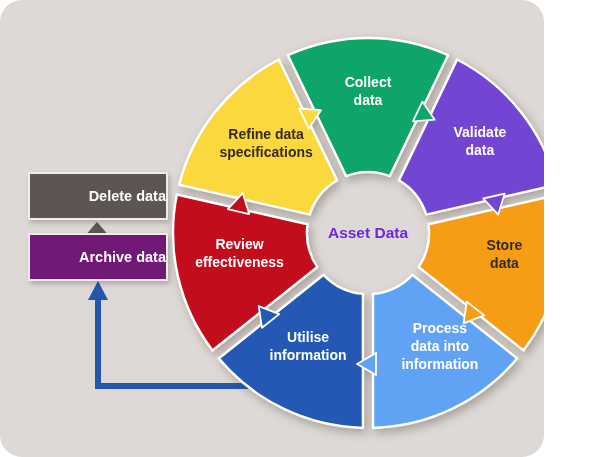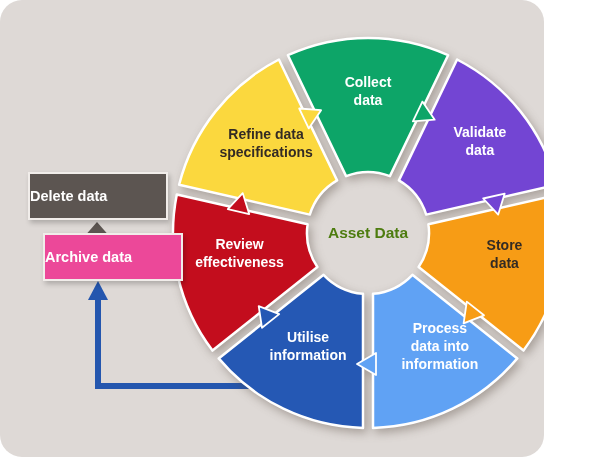--- a/index.html
+++ b/index.html
@@ -25,21 +25,21 @@
   }
   .side-box {
     position: absolute;
     left: 28px;
     width: 140px;
     height: 48px;
     box-sizing: border-box;
     border: 2px solid #f1edea;
     display: flex;
     align-items: center;
-    justify-content: flex-start;
+    justify-content: flex-end;
     font-size: 14.5px;
     font-weight: 700;
     box-shadow: 2px 3px 5px rgba(0, 0, 0, 0.22);
   }
   #box-delete { top: 172px; }
   #box-archive { top: 233px; }
   .hub-label {
     position: absolute;
     left: 296px;
     top: 204px;
@@ -92,21 +92,21 @@
         <text text-anchor="middle" fill="#ffffff" class="seg-label"><tspan x="308.1" y="342.3">Utilise</tspan><tspan x="308.1" y="360.3">information</tspan></text>
         <text text-anchor="middle" fill="#ffffff" class="seg-label"><tspan x="239.5" y="248.7">Review</tspan><tspan x="239.5" y="266.7">effectiveness</tspan></text>
         <text text-anchor="middle" fill="#332b24" class="seg-label"><tspan x="266.1" y="139.0">Refine data</tspan><tspan x="266.1" y="157.0">specifications</tspan></text>
       </g>
     </svg>
 
   <div class="side-box" id="box-delete" style="background: rgb(92, 85, 81); border-color: rgb(241, 237, 234); color: rgb(255, 255, 255);">
     <span>Delete data</span>
   </div>
 
-  <div class="side-box" id="box-archive" style="background: #ec4899; border-color: rgb(241, 237, 234); color: rgb(255, 255, 255); margin-left: 15px;">
+  <div class="side-box" id="box-archive" style="background: #701a75; border-color: rgb(241, 237, 234); color: rgb(255, 255, 255);">
     <span>Archive data</span>
   </div>
 
-  <div class="hub-label" style="color: #4d7c0f; text-align: center;">
+  <div class="hub-label" style="color: #6d28d9; text-align: center;">
     <div>Asset Data</div>
   </div>
 
 </div>
 
 </body></html>

